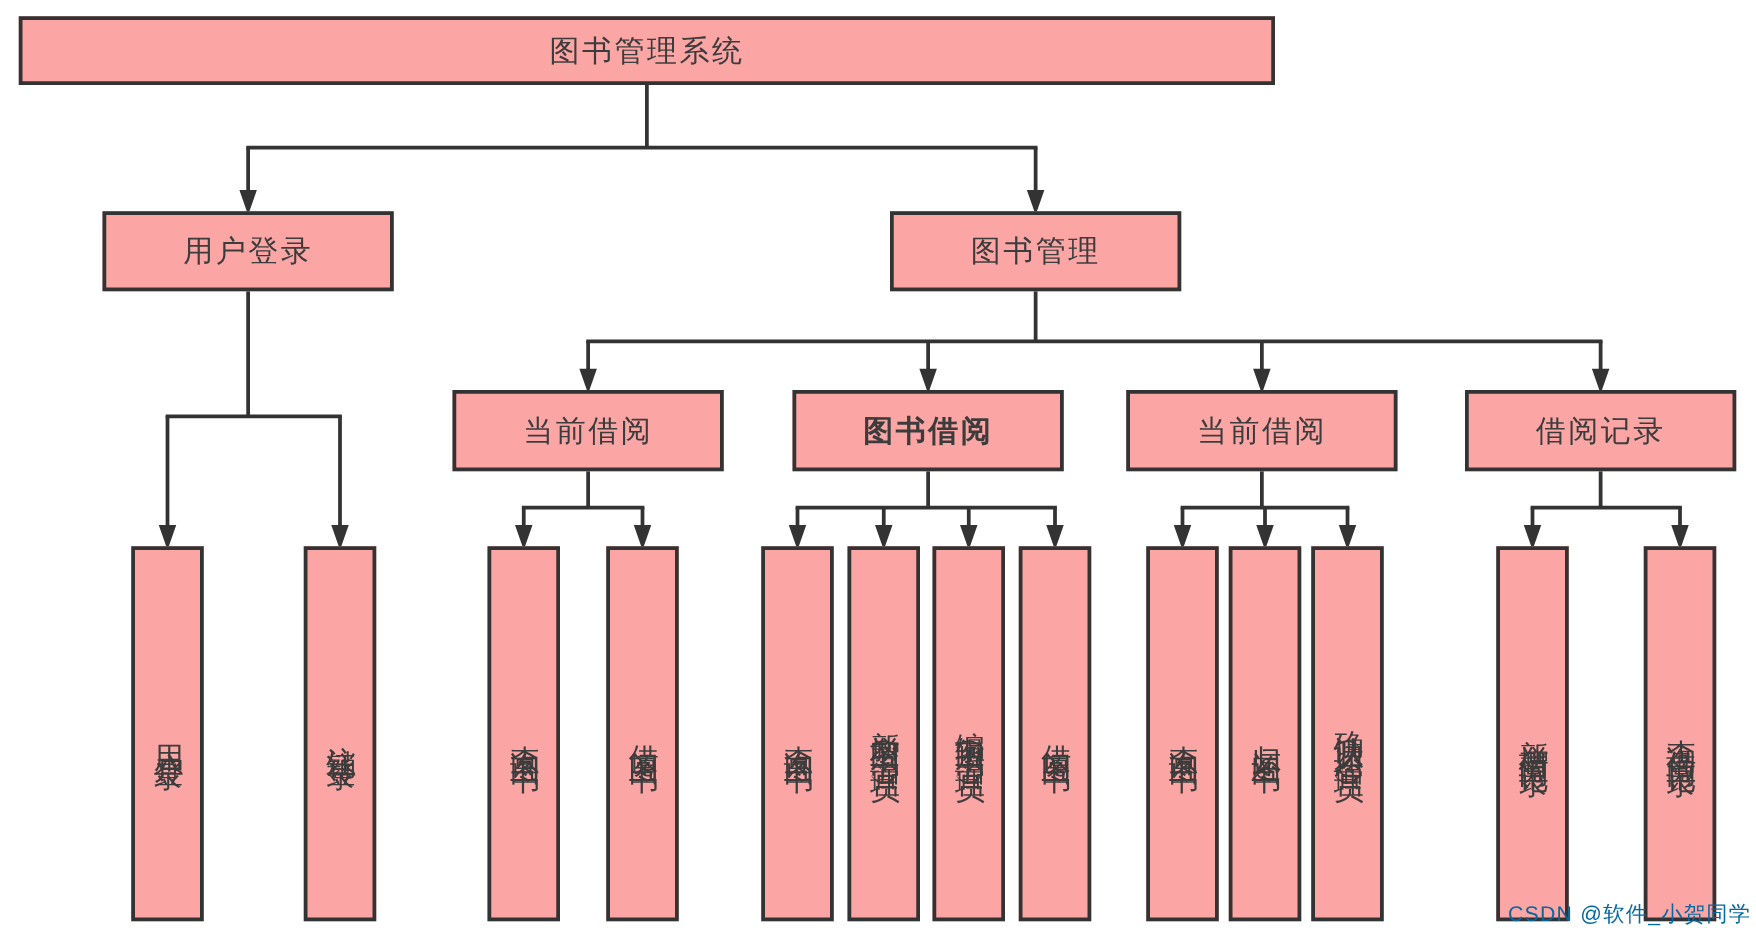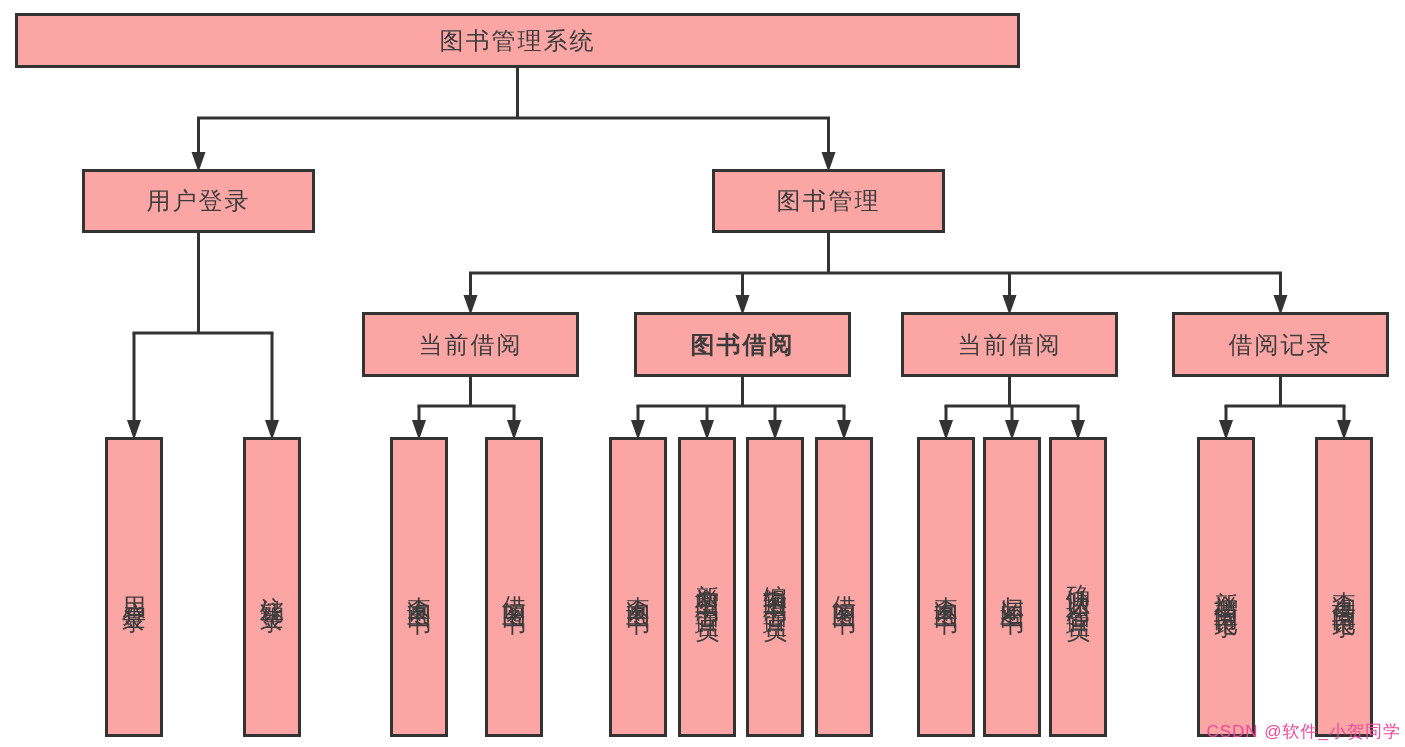--- a/index.html
+++ b/index.html
@@ -42,21 +42,21 @@
     letter-spacing: 5px;
     white-space: normal;
     line-height: 1;
   }
   #watermark {
     position: absolute;
     right: 4px;
     bottom: 4px;
     font-size: 17px;
     letter-spacing: 1px;
-    color: #ec4899;
+    color: #0369a1;
     z-index: 5;
   }
 </style>
 </head>
 <body>
 
 <div id="canvas">
   <svg id="connectors" width="1405" height="747" viewBox="0 0 1405 747">
       <line x1="517.5" y1="68" x2="517.5" y2="118" stroke="#333333" stroke-width="3"></line>
       <line x1="197" y1="118" x2="830" y2="118" stroke="#333333" stroke-width="3"></line>

